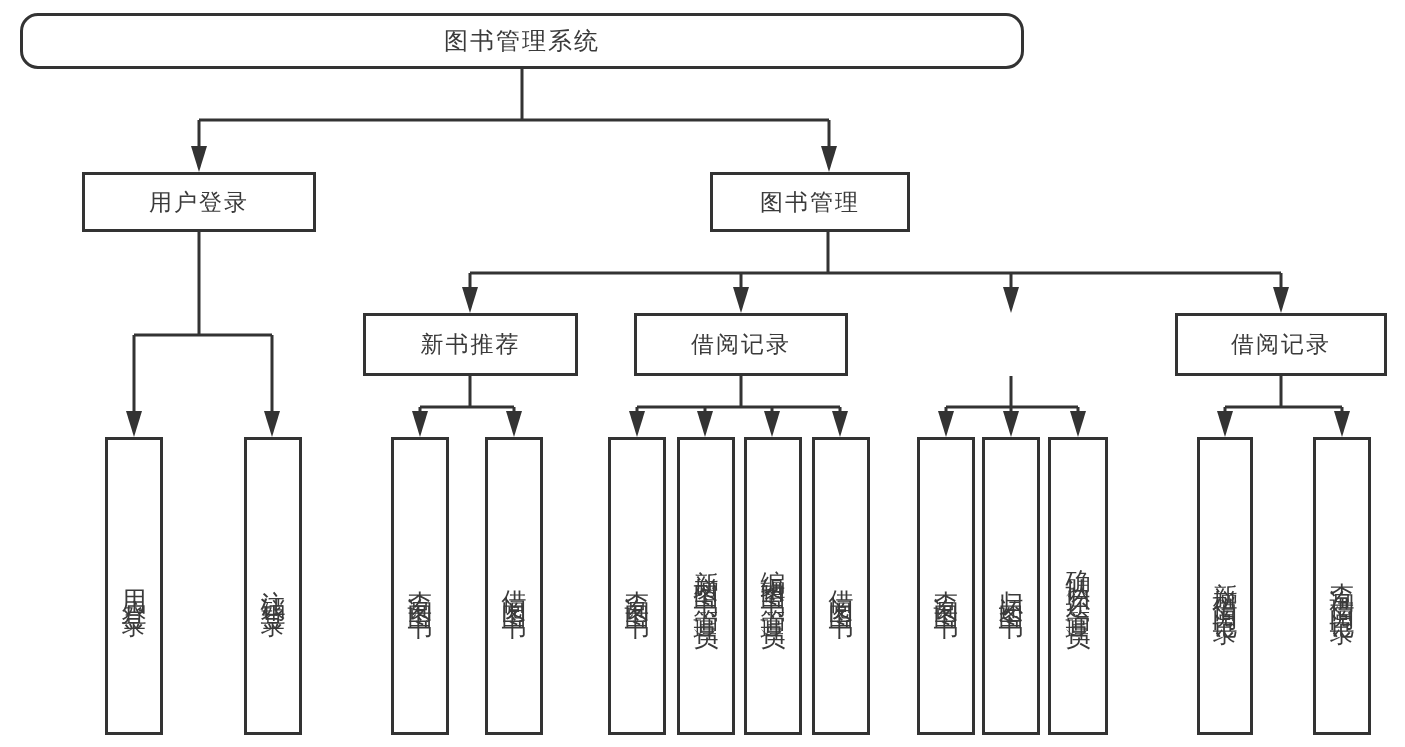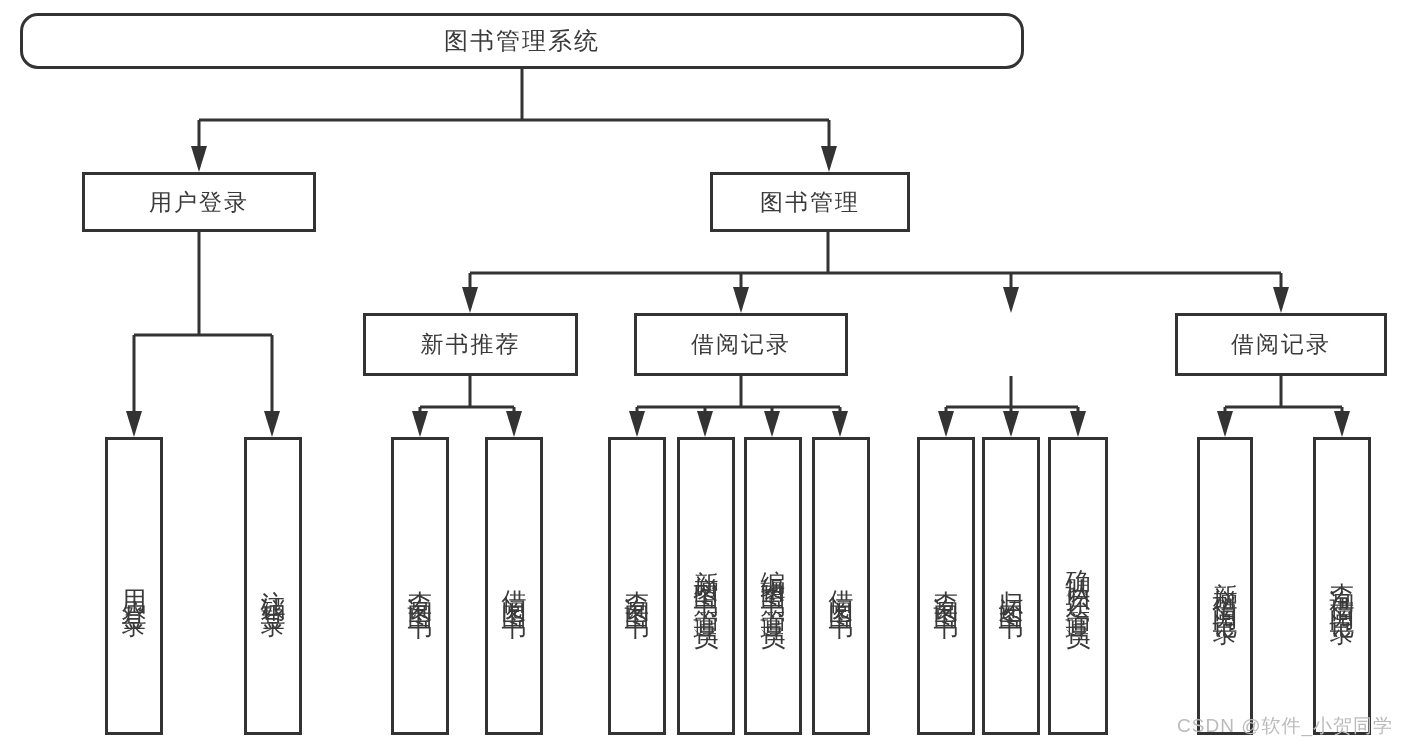--- a/index.html
+++ b/index.html
@@ -134,15 +134,14 @@
     <span class="v-label">确认归还（管理员）</span>
   </div>
 
   <div class="node v-node" style="left:1197px; top:437px; width:56px; height:298px;">
     <span class="v-label">新增借阅记录</span>
   </div>
   <div class="node v-node" style="left:1313px; top:437px; width:58px; height:298px;">
     <span class="v-label">查询借阅记录</span>
   </div>
 
-  <div class="watermark">CSDN @软件_小贺同学</div>
 
 </div>
 
 </body></html>

